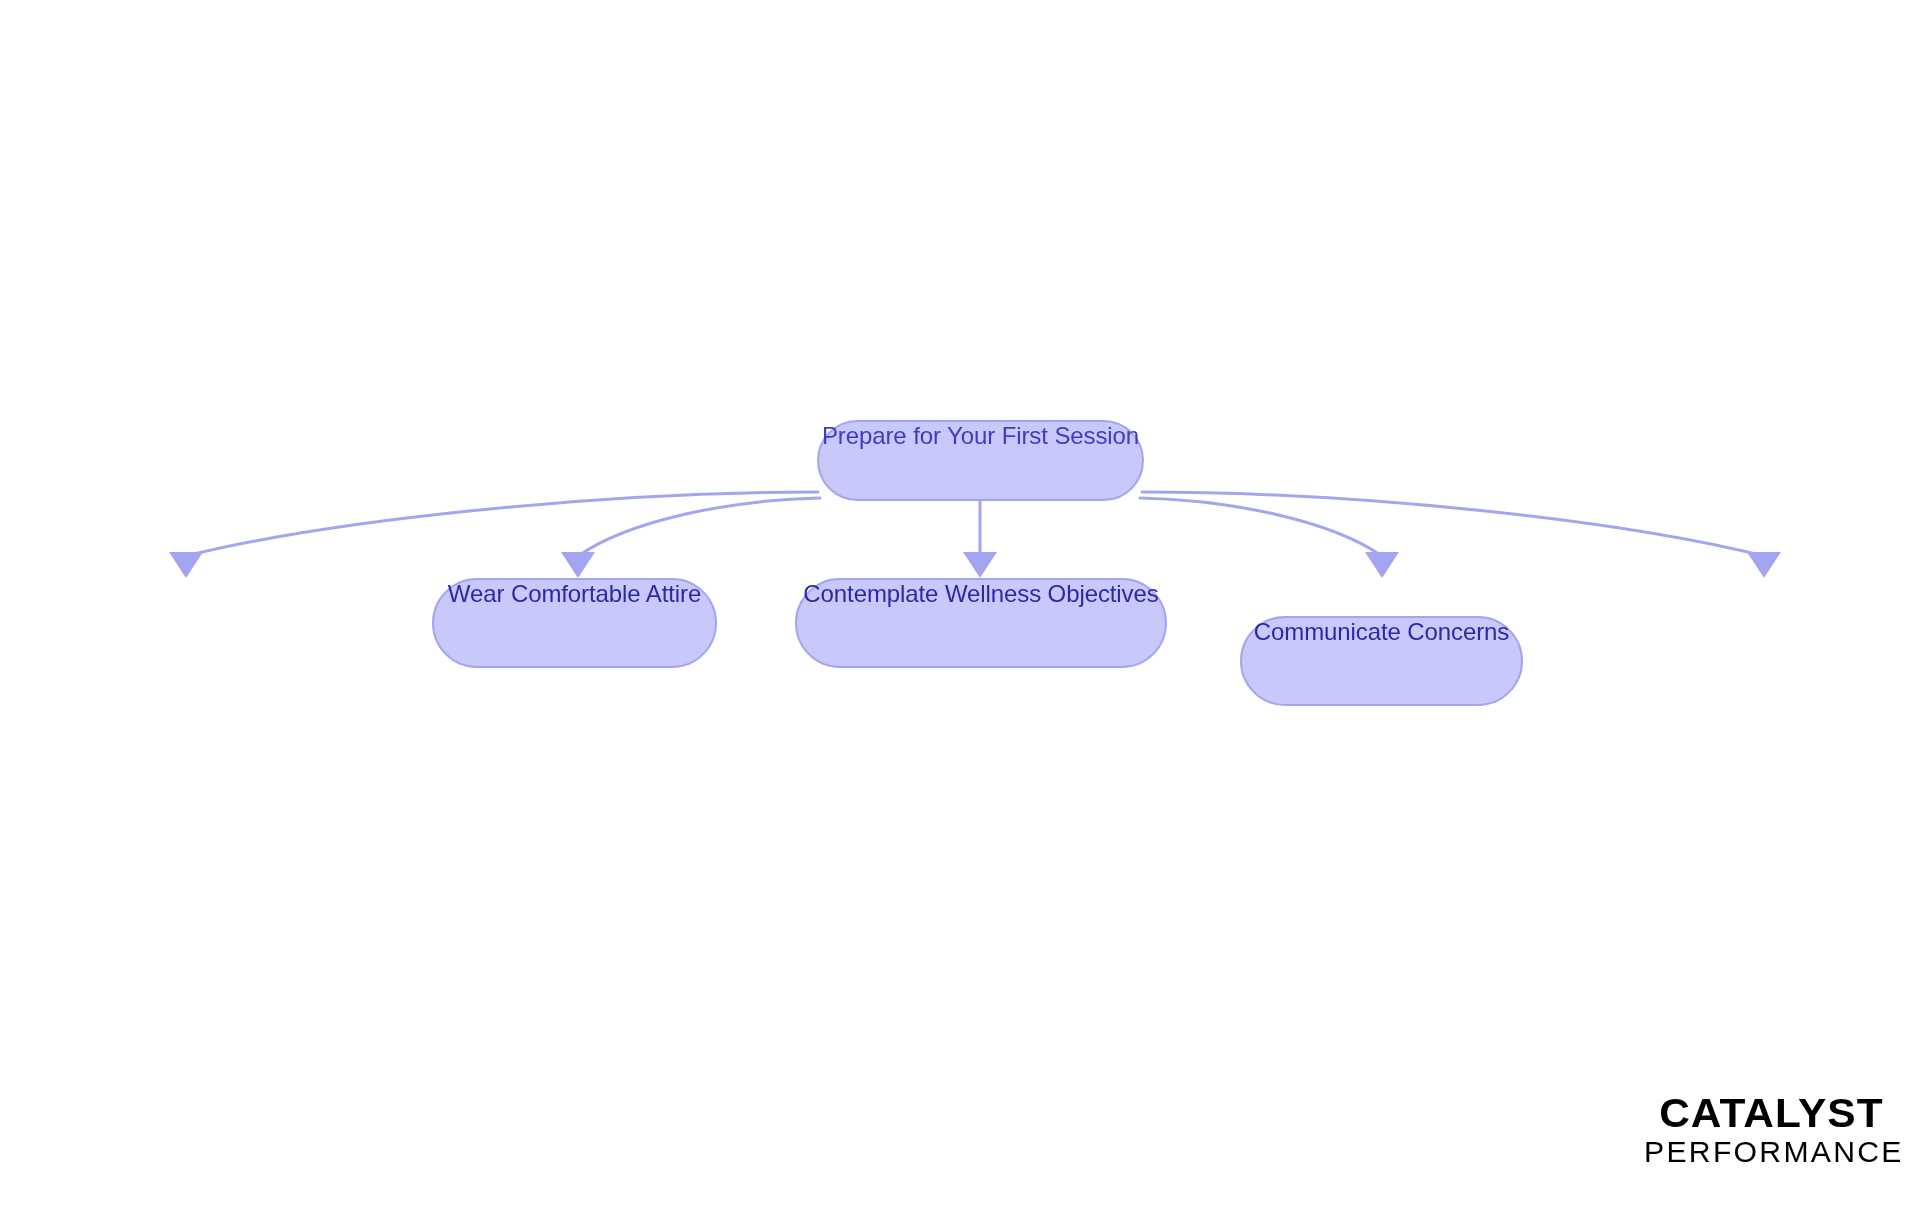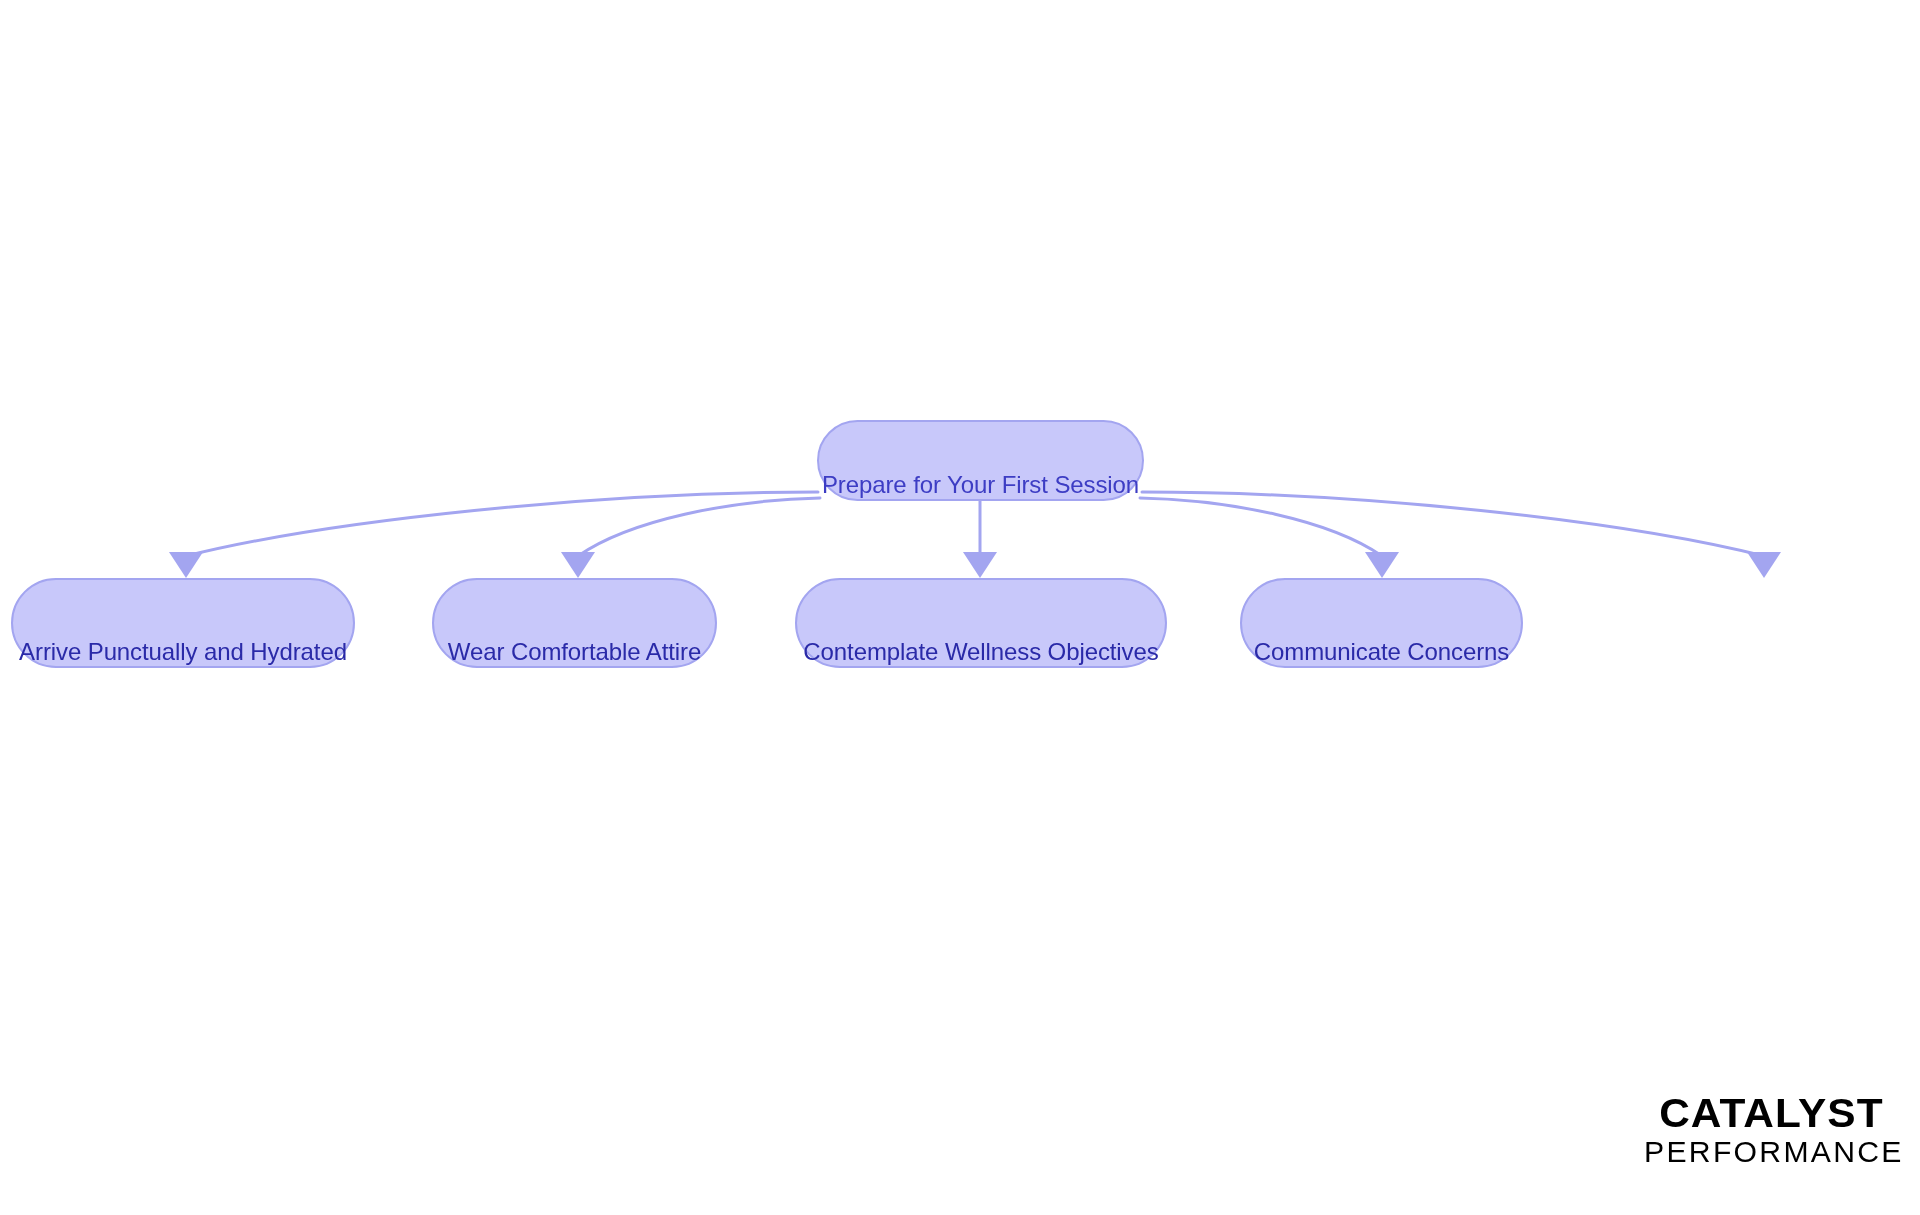--- a/index.html
+++ b/index.html
@@ -39,21 +39,21 @@
     top: 0;
     width: 1920px;
     height: 1215px;
     z-index: 2;
   }
 
   .node {
     position: absolute;
     box-sizing: border-box;
     display: flex;
-    align-items: flex-end;
+    align-items: flex-start;
     justify-content: center;
     background: #c8c8fa;
     border: 2px solid #a3a5f0;
     border-radius: 999px;
     text-align: center;
     padding: 0 26px;
     white-space: nowrap;
   }
 
   .node-label {
@@ -79,21 +79,21 @@
   }
   .node.child .node-label {
     color: #2a2aa8;
     font-size: 24px;
     font-weight: 400;
   }
 
   .node.child.c0 { left: 11px;   width: 344px; }
   .node.child.c1 { left: 432px;  width: 285px; }
   .node.child.c2 { left: 795px;  width: 372px; }
-  .node.child.c3 { left: 1240px; width: 283px; }
+  .node.child.c3 { left: 1240px; width: 283px; margin-top: 38px; }
   .node.child.c4 { left: 1600px; width: 308px; }
 
   
   #brand-logo {
     position: absolute;
     right: 16px;
     bottom: 48px;
     z-index: 3;
     text-align: center;
     line-height: 1;
@@ -148,23 +148,20 @@
       <polygon points="1747,552 1781,552 1764,578"></polygon>
     </g>
   </svg>
 
   <div id="node-layer">
 
     <div class="node root">
       <span class="node-label">Prepare for Your First Session</span>
     </div>
 
-    <div class="node child c0">
-      <span class="node-label">Arrive Punctually and Hydrated</span>
-    </div>
 
     <div class="node child c2">
       <span class="node-label">Contemplate Wellness Objectives</span>
     </div>
 
     <div class="node child c1">
       <span class="node-label">Wear Comfortable Attire</span>
     </div>
 
     <div class="node child c3">

